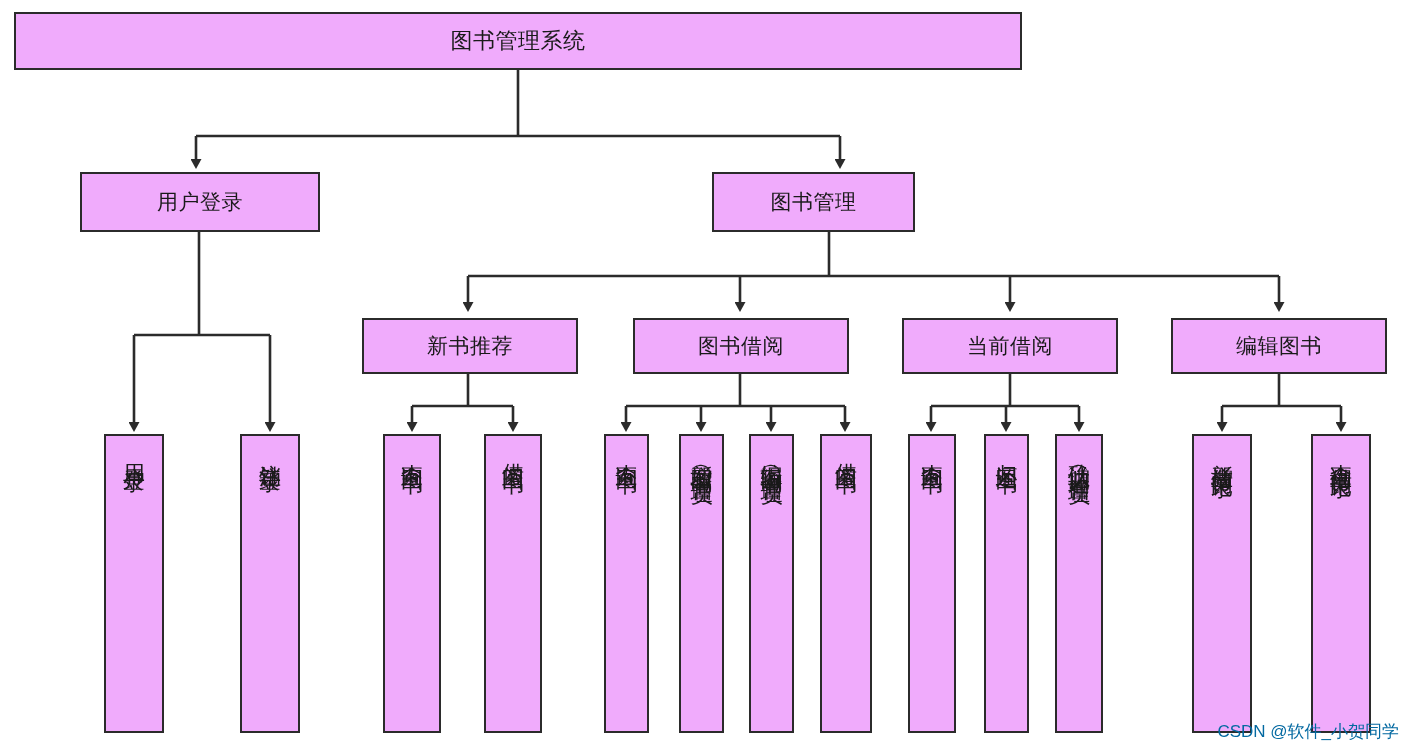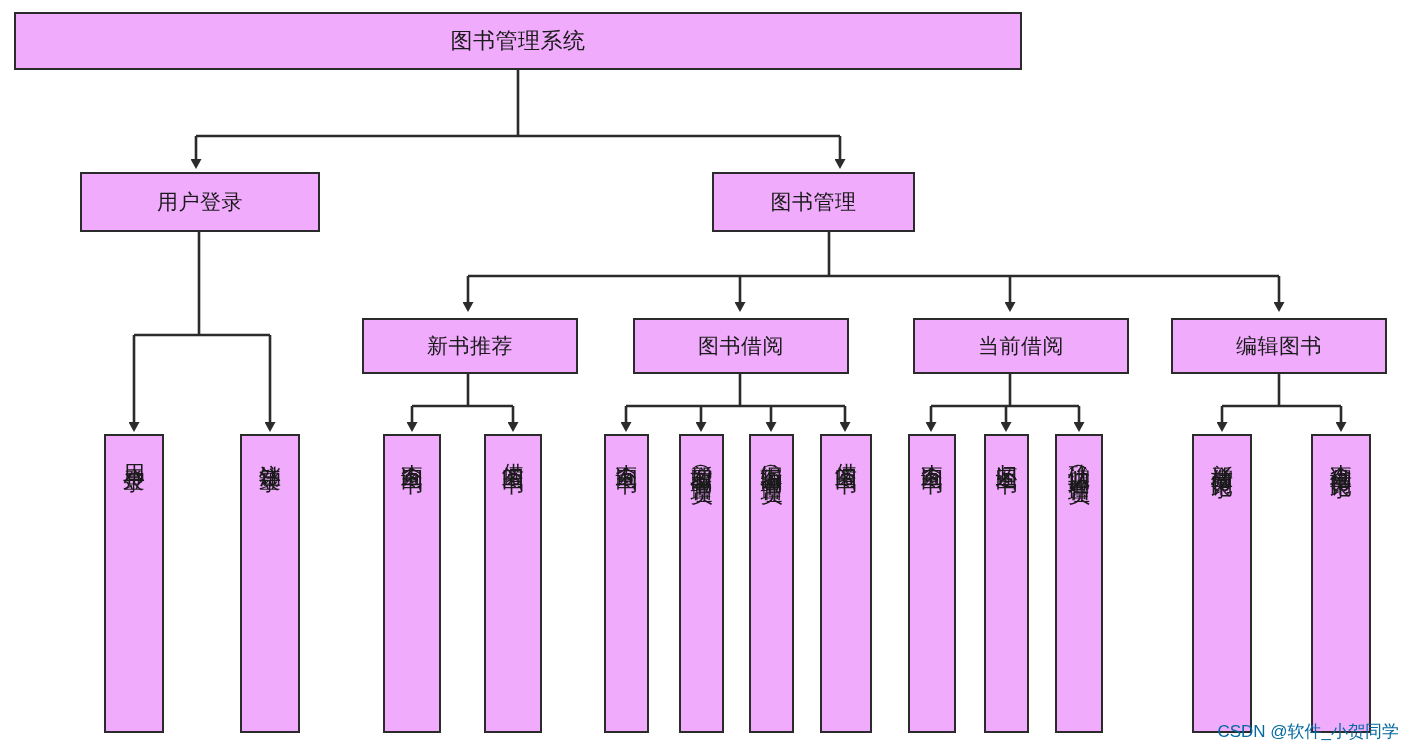--- a/index.html
+++ b/index.html
@@ -127,21 +127,21 @@
   </div>
 
   <div class="node h-node" style="left:362px;top:318px;width:216px;height:56px;">
     <span class="lbl">新书推荐</span>
   </div>
 
   <div class="node h-node" style="left:633px;top:318px;width:216px;height:56px;">
     <span class="lbl">图书借阅</span>
   </div>
 
-  <div class="node h-node" style="left:902px;top:318px;width:216px;height:56px;margin-left:11px;">
+  <div class="node h-node" style="left:902px;top:318px;width:216px;height:56px;">
     <span class="lbl">当前借阅</span>
   </div>
 
   <div class="node h-node" style="left:1171px;top:318px;width:216px;height:56px;">
     <span class="lbl">编辑图书</span>
   </div>
 
   <div class="node v-node" style="left:104px;top:434px;width:60px;height:299px;">
     <span class="lbl">用户登录</span>
   </div>

